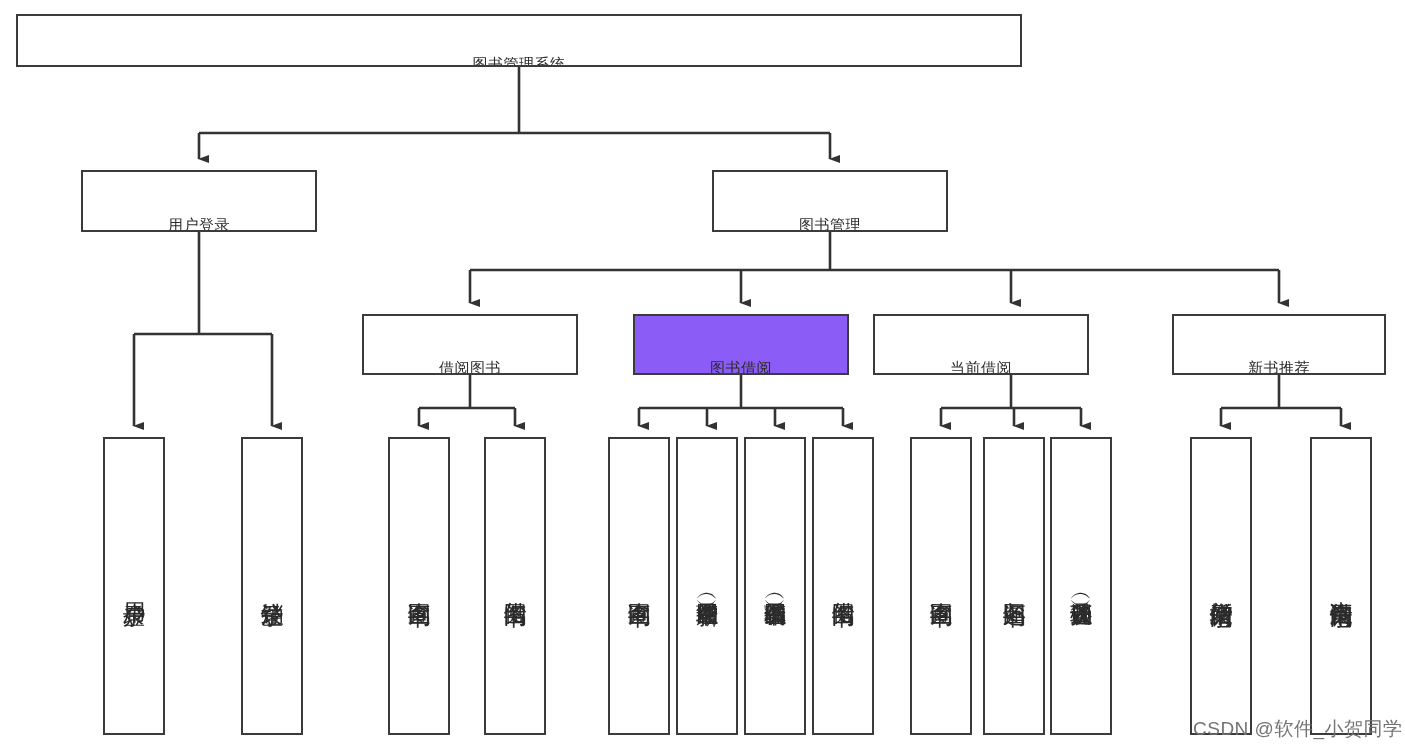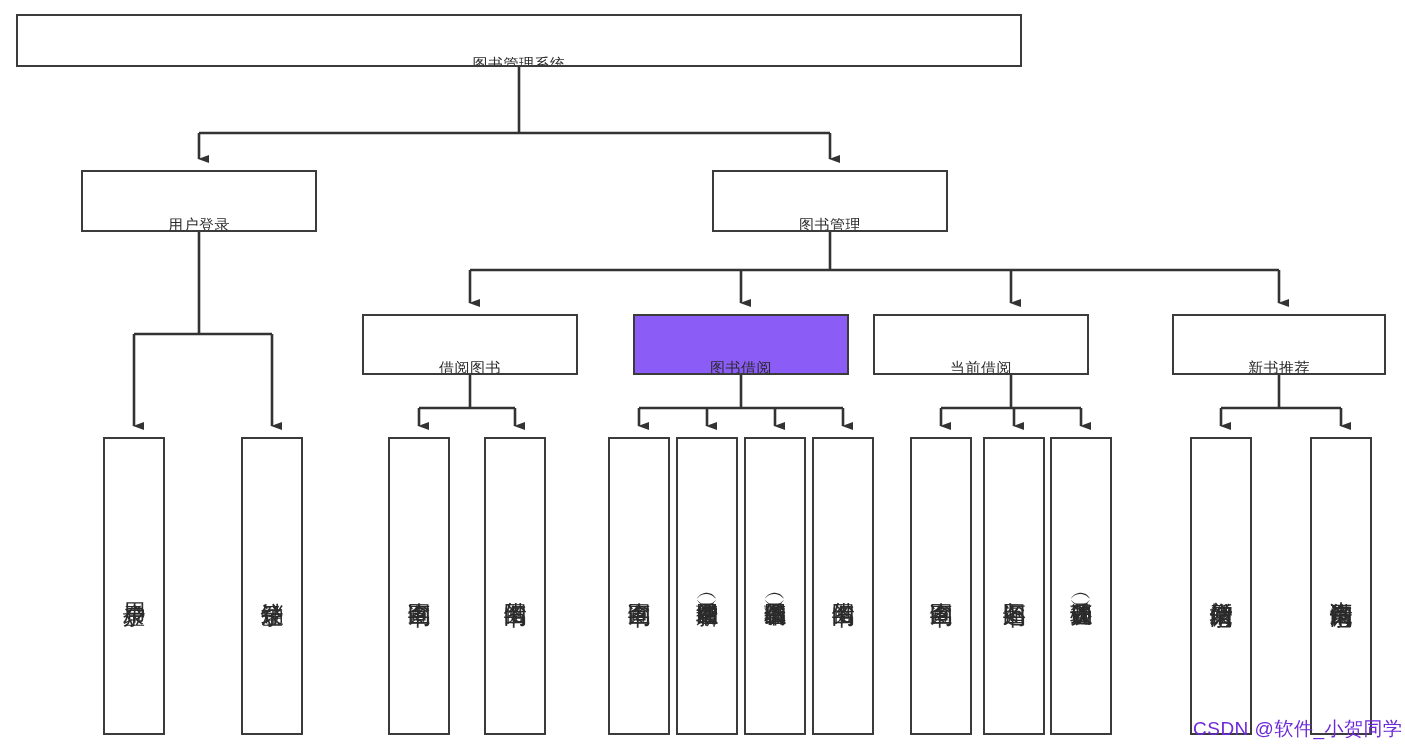--- a/index.html
+++ b/index.html
@@ -175,15 +175,15 @@
         <span class="label" style="color: rgb(43, 43, 43);">确认归还（管理员）</span>
       </div>
       <div class="node vertical" style="left: 1190px; top: 437px; width: 62px; height: 298px; border-color: rgb(59, 59, 59); background: rgb(255, 255, 255);">
         <span class="label" style="color: rgb(43, 43, 43);">新增借阅记录</span>
       </div>
       <div class="node vertical" style="left: 1310px; top: 437px; width: 62px; height: 298px; border-color: rgb(59, 59, 59); background: rgb(255, 255, 255);">
         <span class="label" style="color: rgb(43, 43, 43);">查询借阅记录</span>
       </div>
     </div>
 
-  <div class="watermark" style="left: 1193px; top: 716px; color: #6d28d9;">CSDN @软件_小贺同学</div>
+  <div class="watermark" style="left: 1193px; top: 716px; color: #737373;">CSDN @软件_小贺同学</div>
 
 </div>
 
 </body></html>

